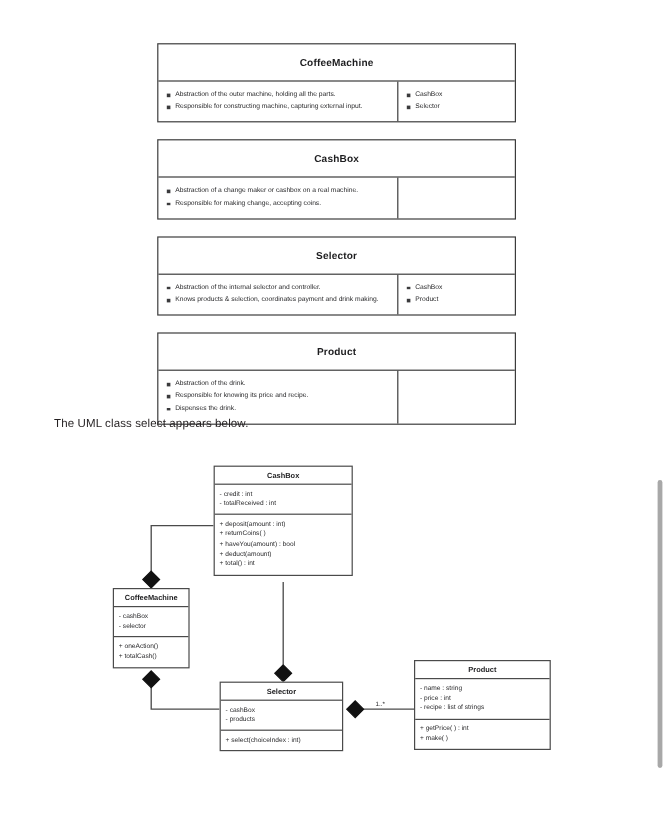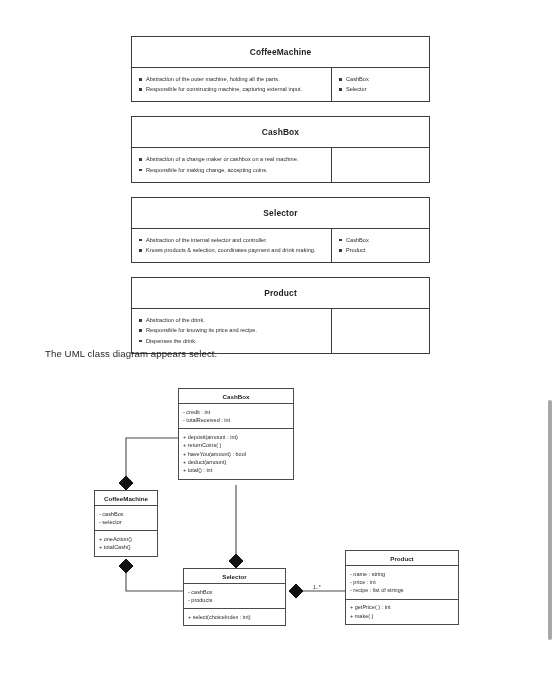--- a/index.html
+++ b/index.html
@@ -205,21 +205,21 @@
         </ul>
       </div>
       <div class="crc-collab">
         <ul class="crc-list"></ul>
       </div>
     </div>
   </div>
 
 </div>
 
-<div class="para">The UML class diagram appears select.</div>
+<div class="para">The UML class select appears below.</div>
 
 <div id="uml">
 
   <svg id="connectors" viewBox="0 0 520 270">
     <g stroke="#4a4a4a" stroke-width="1.1" fill="none">
 
       <path d="M 178 60 L 126 60 L 126 98"></path>
 
       <path d="M 236 107 L 236 176"></path>
 

